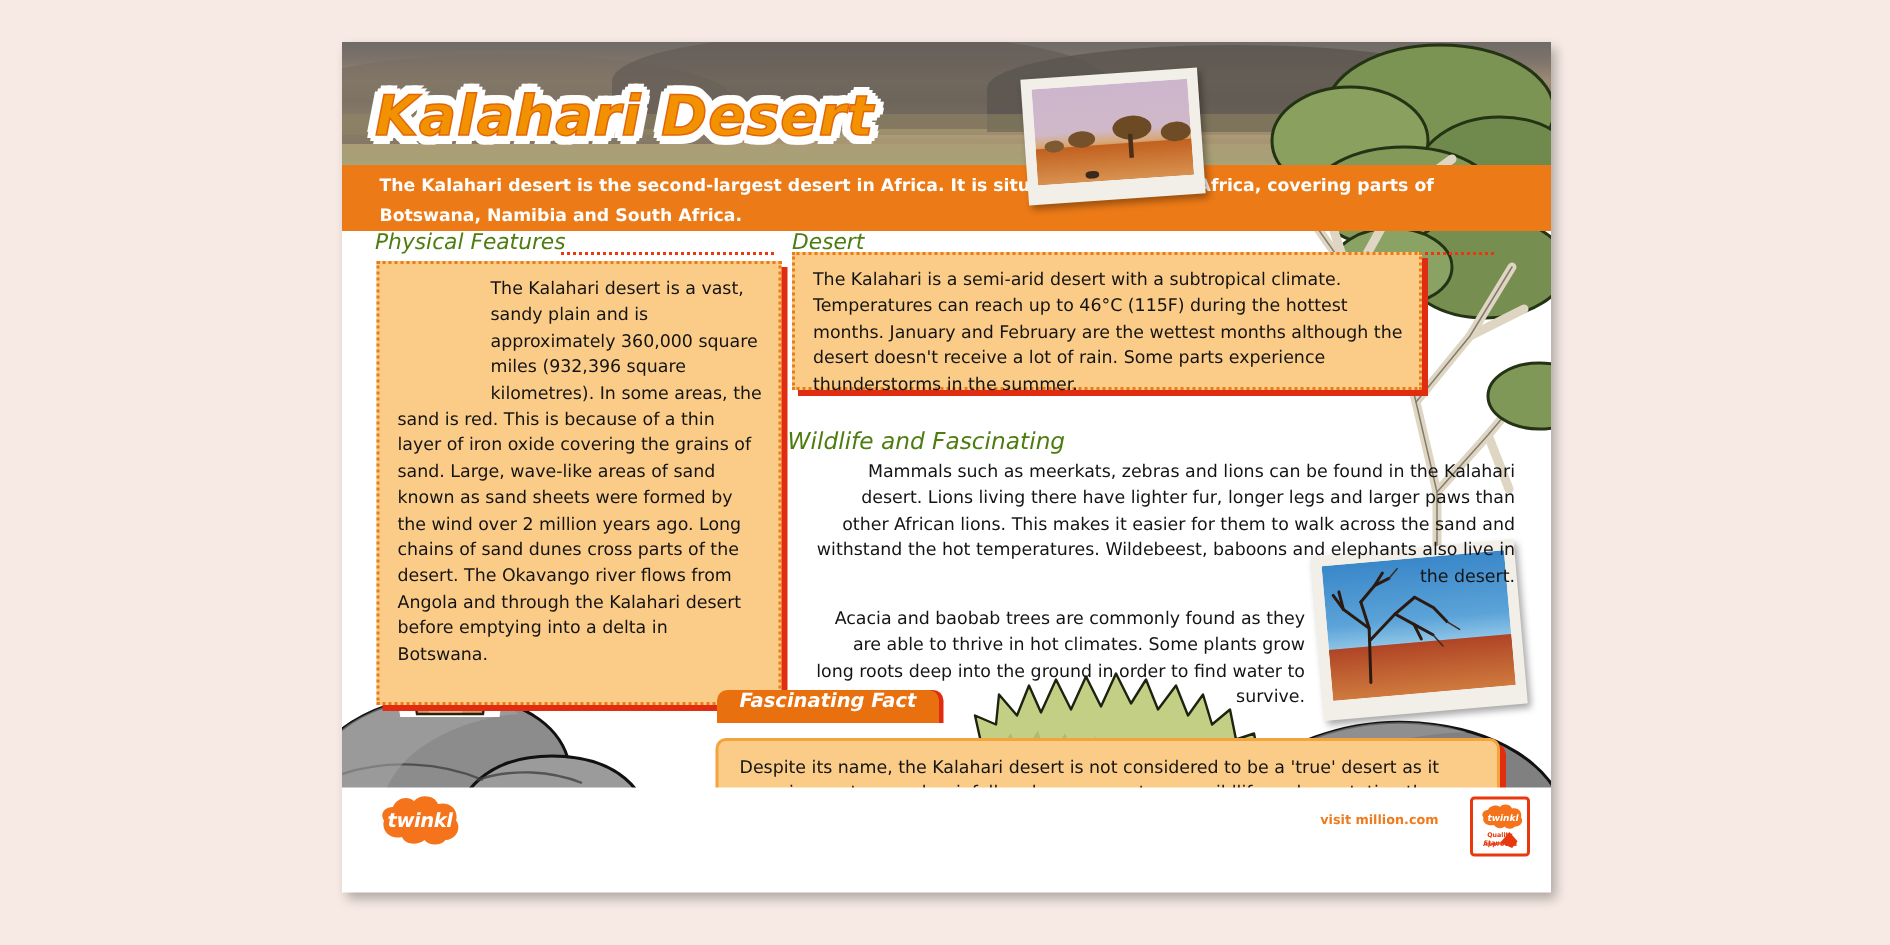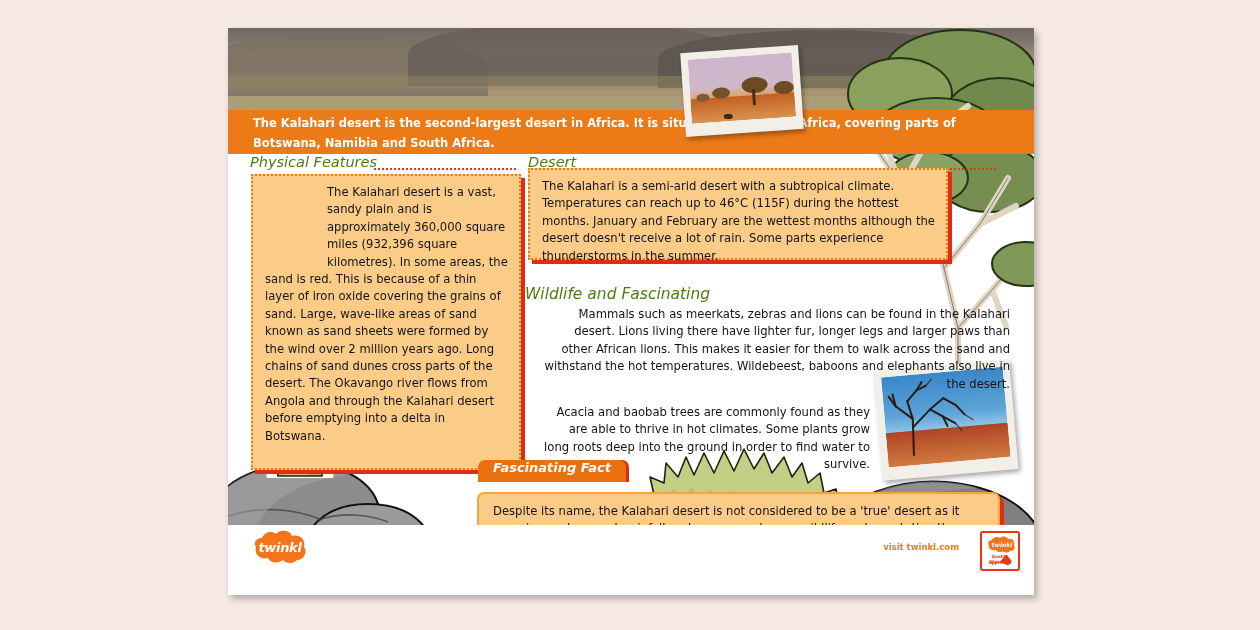--- a/index.html
+++ b/index.html
@@ -194,20 +194,23 @@
     <div class="header">
       <div class="hdr-hill hh1"></div>
       <div class="hdr-hill hh2"></div>
       <div class="hdr-hill hh3"></div>
       <div class="hdr-band hb-a"></div>
       <div class="hdr-band hb-b"></div>
       <div class="hdr-band hb-c"></div>
       <div class="hdr-fade"></div>
     </div>
 
+    <div class="title-wrap">
+      <div class="title">Kalahari Desert</div>
+    </div>
 
     <div class="subtitle">The Kalahari desert is the second-largest desert in Africa. It is situated in southern Africa, covering parts of Botswana, Namibia and South Africa.</div>
 
     <div class="polaroid" id="photo-top">
       <div class="ph">
         <div class="sky-top"></div>
         <div class="gnd-top"></div>
         <div class="tree-s" style="left:52px;top:22px;width:26px;height:16px;background:#6b4a24;"></div>
         <div class="tree-s" style="left:62px;top:34px;width:3px;height:16px;border-radius:0;background:#4a3018;"></div>
         <div class="tree-s" style="left:22px;top:30px;width:18px;height:11px;background:#74512a;"></div>
@@ -377,21 +380,21 @@
     <div class="footer">
       <div class="twinkl-cloud">
         <svg viewBox="0 0 56 34" style="position:absolute;inset:0;width:100%;height:100%;">
           <path d="M10 8 C12 2 20 0 24 4 C28 -1 38 0 40 6 C48 4 54 10 52 17
                    C56 22 52 30 45 30 C42 34 34 34 31 30 C26 34 18 33 16 28
                    C8 30 2 24 4 17 C1 13 4 8 10 8 Z" fill="#F4731B"></path>
         </svg>
         <div class="twinkl-word">twinkl</div>
       </div>
 
-      <div class="visit">visit twinkl.com</div>
+      <div class="visit">visit million.com</div>
 
       <div class="stamp">
         <svg class="stamp-cloud" viewBox="0 0 30 17">
           <path d="M5 4 C6 1 11 0 13 2 C15 -0.5 20 0 21 3 C25 2 28 5 27 9
                    C29 11 27 15 23 15 C21 17 18 17 16 15 C14 17 10 16 9 14
                    C4 15 1 12 2 9 C0 7 2 4 5 4 Z" fill="#F4731B"></path>
           <text x="15" y="11" text-anchor="middle" font-size="6" font-weight="bold" font-style="italic" fill="#fff" font-family="DejaVu Sans, sans-serif">twinkl</text>
         </svg>
         <div class="stamp-l1">Quality Standard</div>
         <div class="stamp-l2">Approved</div>

